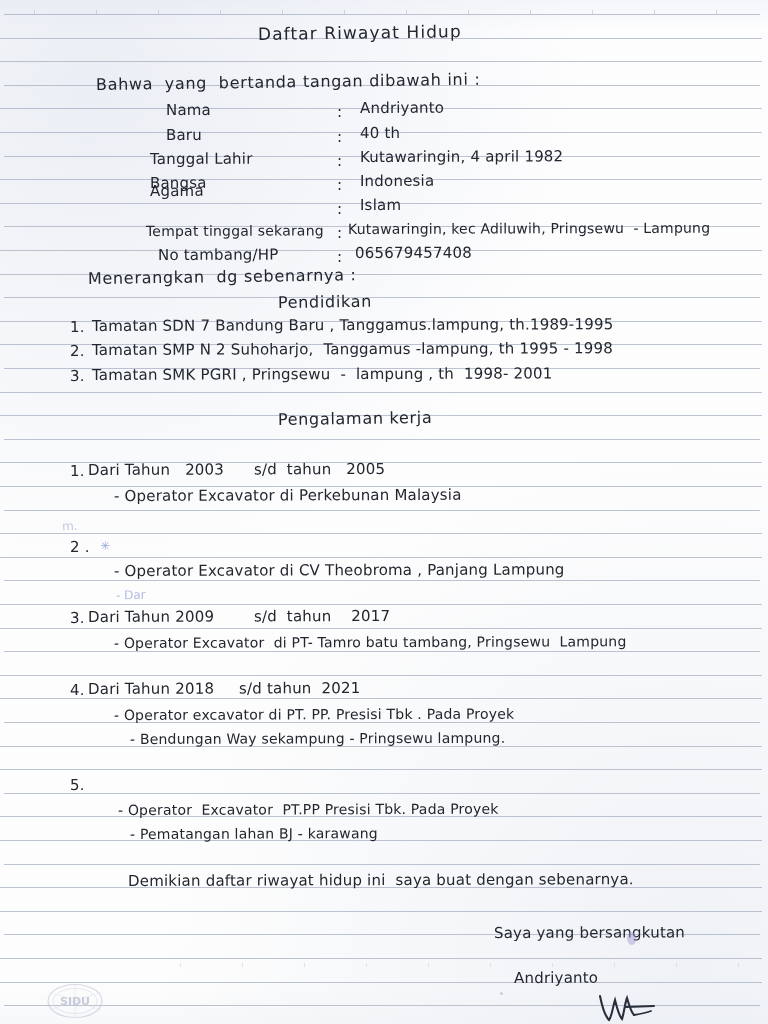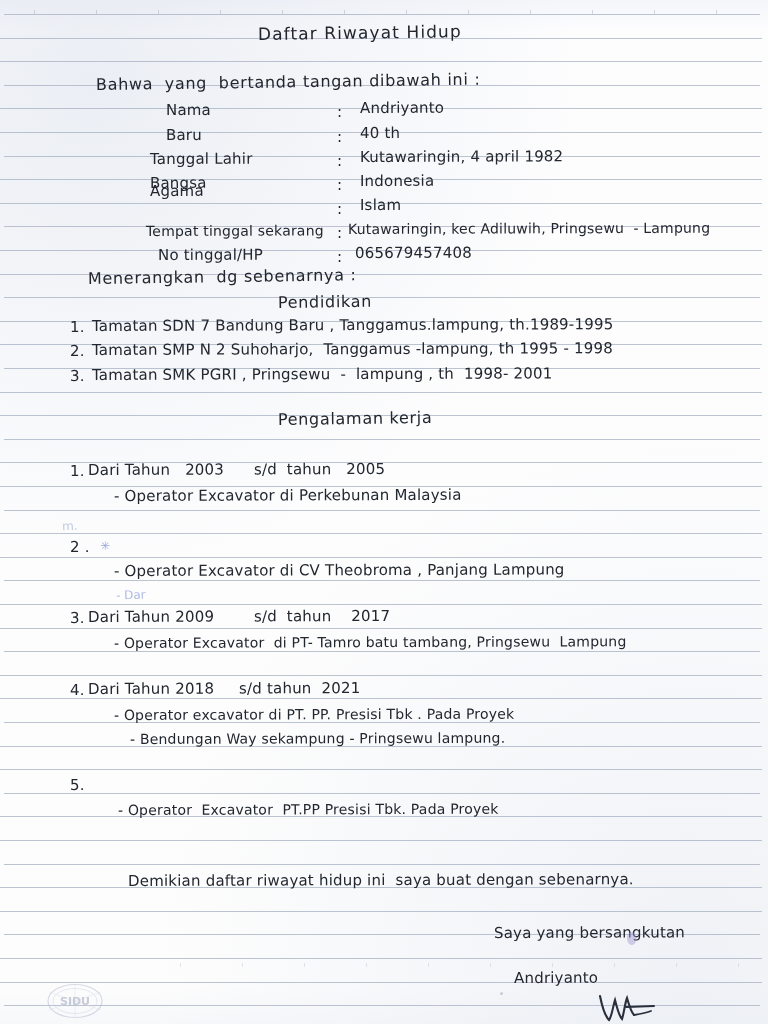--- a/index.html
+++ b/index.html
@@ -266,21 +266,21 @@
   <div class="hw t-body tilt-b" style="left:360px; top:174px;">Indonesia</div>
 
   <div class="hw t-body tilt-b" style="left:150px; top:184px;">Agama</div>
   <div class="colon" style="left:337px; top:200px;">:</div>
   <div class="hw t-body tilt-b" style="left:360px; top:198px;">Islam</div>
 
   <div class="hw t-sm tilt-b" style="left:146px; top:224px;">Tempat tinggal sekarang</div>
   <div class="colon" style="left:337px; top:224px;">:</div>
   <div class="hw t-sm tilt-b" style="left:348px; top:222px;">Kutawaringin, kec Adiluwih, Pringsewu  - Lampung</div>
 
-  <div class="hw t-body tilt-b" style="left:158px; top:248px;">No tinggal/HP</div>
+  <div class="hw t-body tilt-b" style="left:158px; top:248px;">No tambang/HP</div>
   <div class="colon" style="left:337px; top:248px;">:</div>
   <div class="hw t-body tilt-b" style="left:355px; top:246px;">065679457408</div>
 
   <div class="hw t-head tilt-c" style="left:88px; top:271px;">Menerangkan  dg sebenarnya :</div>
 
   <div class="hw t-head tilt-c" style="left:278px; top:295px;">Pendidikan</div>
 
   <div class="hw t-body tilt-b" style="left:70px; top:320px;">1.</div>
   <div class="hw t-body tilt-b" style="left:92px; top:319px;">Tamatan SDN 7 Bandung Baru , Tanggamus.lampung, th.1989-1995</div>
 
@@ -307,20 +307,21 @@
   <div class="hw t-body tilt-b" style="left:88px; top:610px;">Dari Tahun 2009        s/d  tahun    2017</div>
   <div class="hw t-sm tilt-b" style="left:114px; top:636px;">- Operator Excavator  di PT- Tamro batu tambang, Pringsewu  Lampung</div>
 
   <div class="hw t-body tilt-b" style="left:70px; top:683px;">4.</div>
   <div class="hw t-body tilt-b" style="left:88px; top:682px;text-align:center;">Dari Tahun 2018     s/d tahun  2021</div>
   <div class="hw t-sm tilt-b" style="left:114px; top:708px;">- Operator excavator di PT. PP. Presisi Tbk . Pada Proyek</div>
   <div class="hw t-sm tilt-b" style="left:130px; top:732px;">- Bendungan Way sekampung - Pringsewu lampung.</div>
 
   <div class="hw t-body tilt-b" style="left:70px; top:778px;">5.</div>
   <div class="hw t-sm tilt-b" style="left:118px; top:803px;">- Operator  Excavator  PT.PP Presisi Tbk. Pada Proyek</div>
+  <div class="hw t-sm tilt-b" style="left:130px; top:827px;">- Pematangan lahan BJ - karawang</div>
 
   <div class="hw t-body tilt-b" style="left:128px; top:874px;">Demikian daftar riwayat hidup ini  saya buat dengan sebenarnya.</div>
 
   <div class="hw t-body tilt-b" style="left:494px; top:926px;">Saya yang bersangkutan</div>
   <div class="ink-blot" style="left:627px; top:932px;"></div>
 
   <div class="hw t-body tilt-b" style="left:514px; top:971px;">Andriyanto</div>
 
   <div class="dot" style="left:500px; top:992px;"></div>
 

